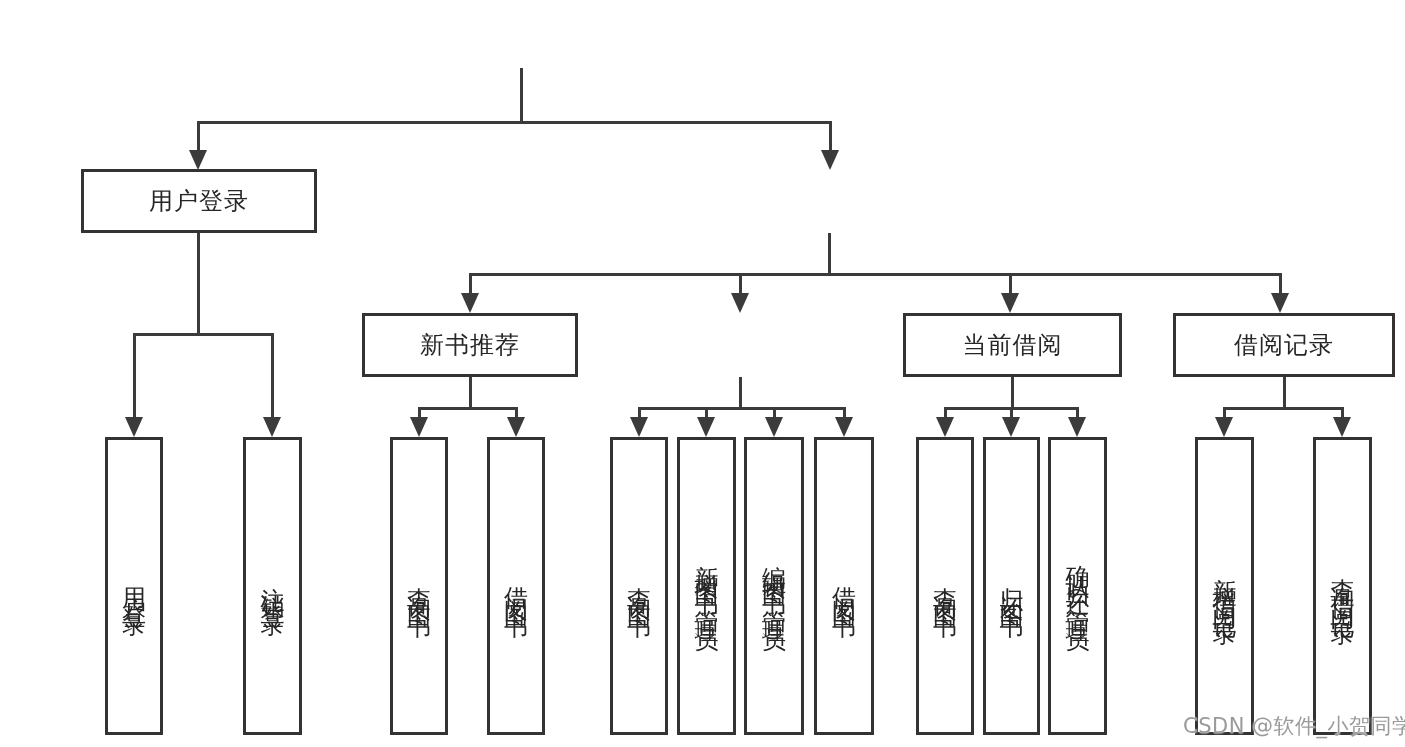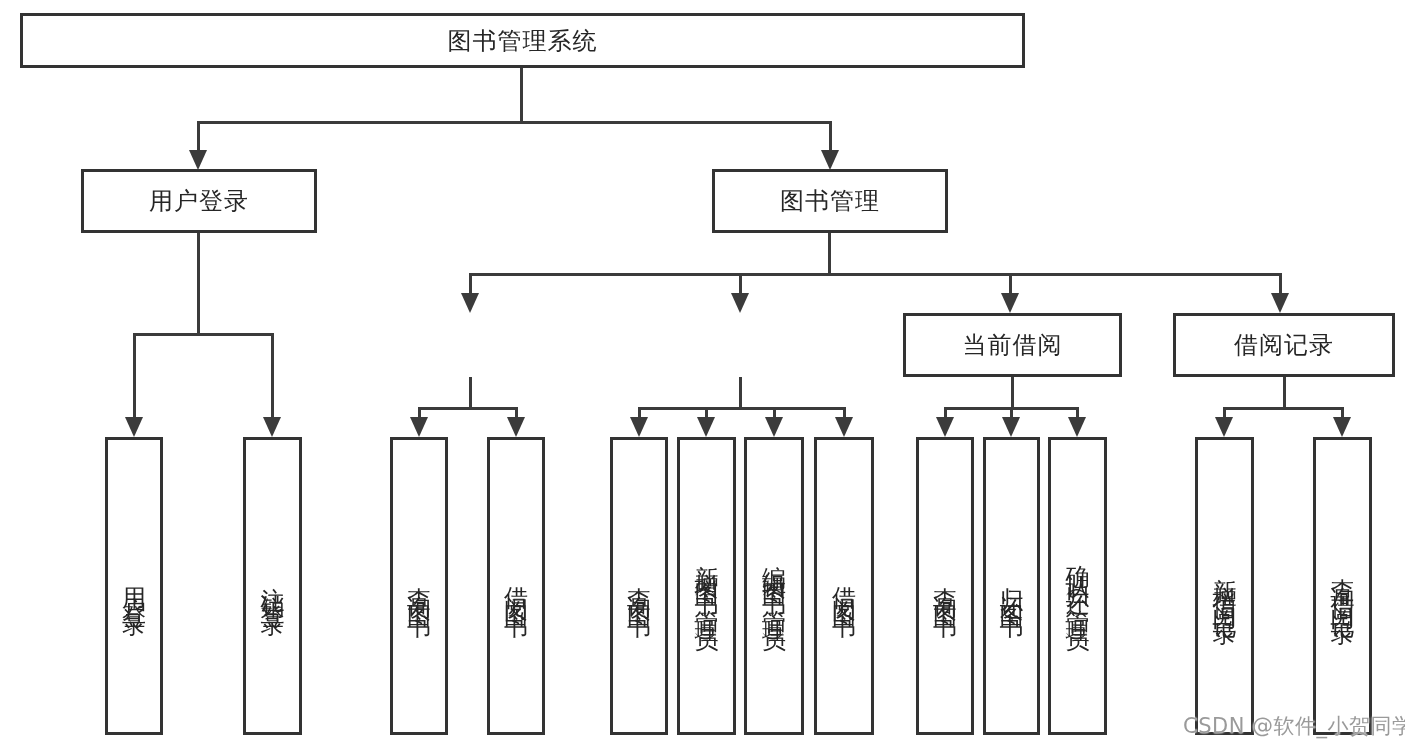--- a/index.html
+++ b/index.html
@@ -53,56 +53,53 @@
     z-index: 5;
     letter-spacing: 0.5px;
     white-space: nowrap;
   }
 </style>
 </head>
 <body>
 
 <div id="canvas">
 
-  <div class="box" style="left:20px; top:13px; width:1005px; height:55px;">
-    <span>图书管理系统</span>
-  </div>
 
   <div class="vline" style="left:520px; top:68px; height:53px;"></div>
   <div class="hline" style="left:197px; top:121px; width:635px;"></div>
   <div class="vline" style="left:197px; top:121px; height:29px;"></div>
   <div class="arrow" style="left:189px; top:150px;"></div>
   <div class="vline" style="left:829px; top:121px; height:29px;"></div>
   <div class="arrow" style="left:821px; top:150px;"></div>
 
   <div class="box" style="left:81px; top:169px; width:236px; height:64px;">
     <span>用户登录</span>
-  </div>
-  <div class="box" style="left:712px; top:169px; width:236px; height:64px;">
-    <span>图书管理</span>
   </div>
 
   <div class="vline" style="left:197px; top:233px; height:103px;"></div>
   <div class="hline" style="left:133px; top:333px; width:141px;"></div>
   <div class="vline" style="left:133px; top:333px; height:84px;"></div>
   <div class="arrow" style="left:125px; top:417px;"></div>
   <div class="vline" style="left:271px; top:333px; height:84px;"></div>
   <div class="arrow" style="left:263px; top:417px;"></div>
 
   <div class="vline" style="left:828px; top:233px; height:43px;"></div>
   <div class="hline" style="left:469px; top:273px; width:813px;"></div>
   <div class="vline" style="left:469px; top:273px; height:20px;"></div>
   <div class="arrow" style="left:461px; top:293px;"></div>
   <div class="vline" style="left:739px; top:273px; height:20px;"></div>
   <div class="arrow" style="left:731px; top:293px;"></div>
   <div class="vline" style="left:1009px; top:273px; height:20px;"></div>
   <div class="arrow" style="left:1001px; top:293px;"></div>
   <div class="vline" style="left:1279px; top:273px; height:20px;"></div>
   <div class="arrow" style="left:1271px; top:293px;"></div>
 
+  <div class="box" style="left:362px; top:313px; width:216px; height:64px;">
+    <span>新书推荐</span>
+  </div>
   <div class="box" style="left:903px; top:313px; width:219px; height:64px;">
     <span>当前借阅</span>
   </div>
   <div class="box" style="left:1173px; top:313px; width:222px; height:64px;">
     <span>借阅记录</span>
   </div>
 
   <div class="vline" style="left:469px; top:377px; height:32px;"></div>
   <div class="hline" style="left:418px; top:407px; width:100px;"></div>
   <div class="vline" style="left:418px; top:407px; height:10px;"></div>

